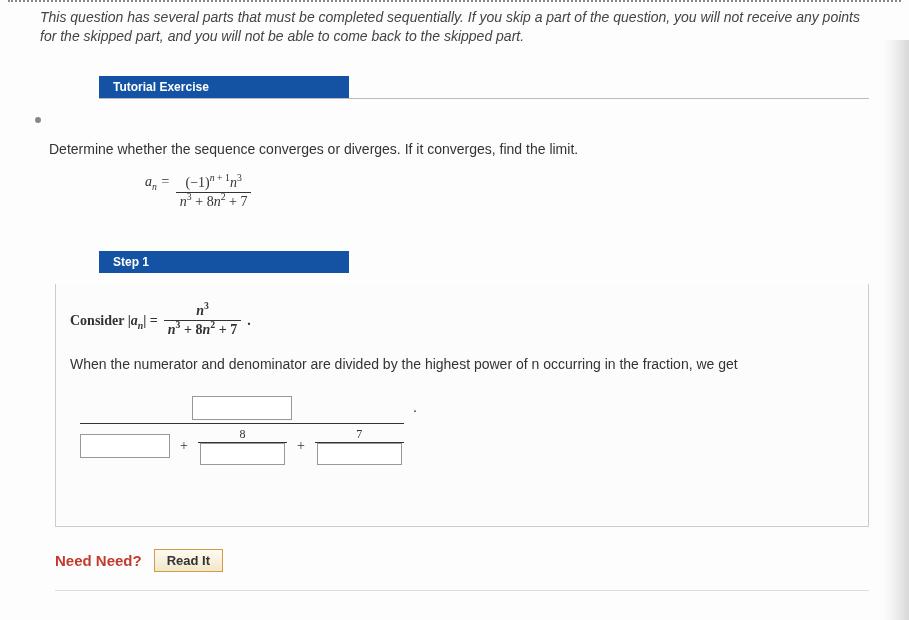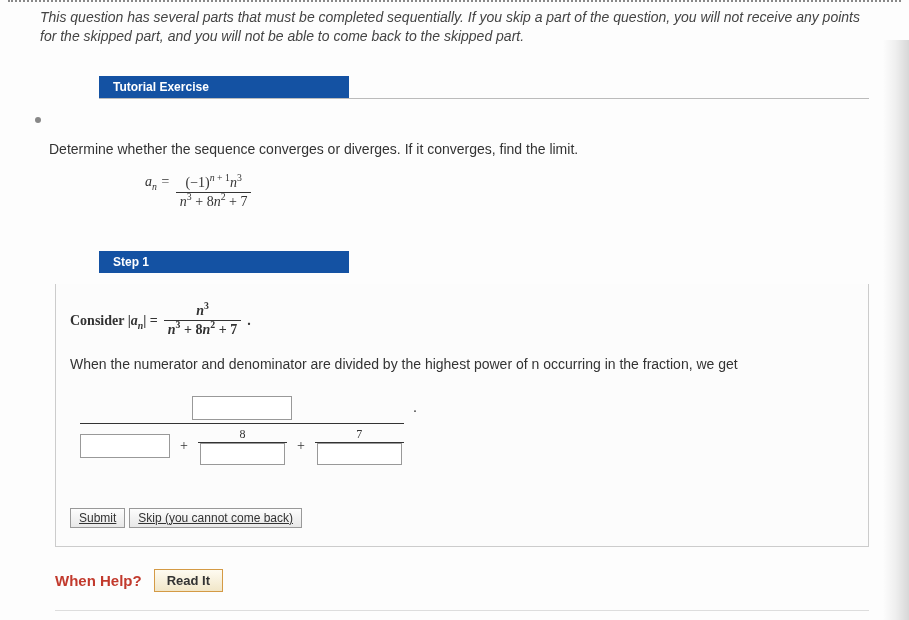--- a/index.html
+++ b/index.html
@@ -248,27 +248,23 @@
           <span class="sub-frac">
             <span class="snum">7</span>
             <span class="sbar"></span>
             <span class="sden"><input class="input-box" value="" style=""></span>
           </span>
         </span>
       </span>
       <span class="dot-end">.</span>
     </div>
 
-    <div class="buttons">
-      <button class="btn"><span class="u">Submit</span></button>
-      <button class="btn"><span class="u">Skip (you cannot come back)</span></button>
-    </div>
   </div>
 </div>
 
 <div class="need-help">
-  <span class="need-help-label">When Help?</span>
+  <span class="need-help-label">Need Need?</span>
   <button class="read-it">Read It</button>
 </div>
 
 <div class="bottom-rule"></div>
 
 <div class="bottom-shadow"></div>
 
 </body></html>

